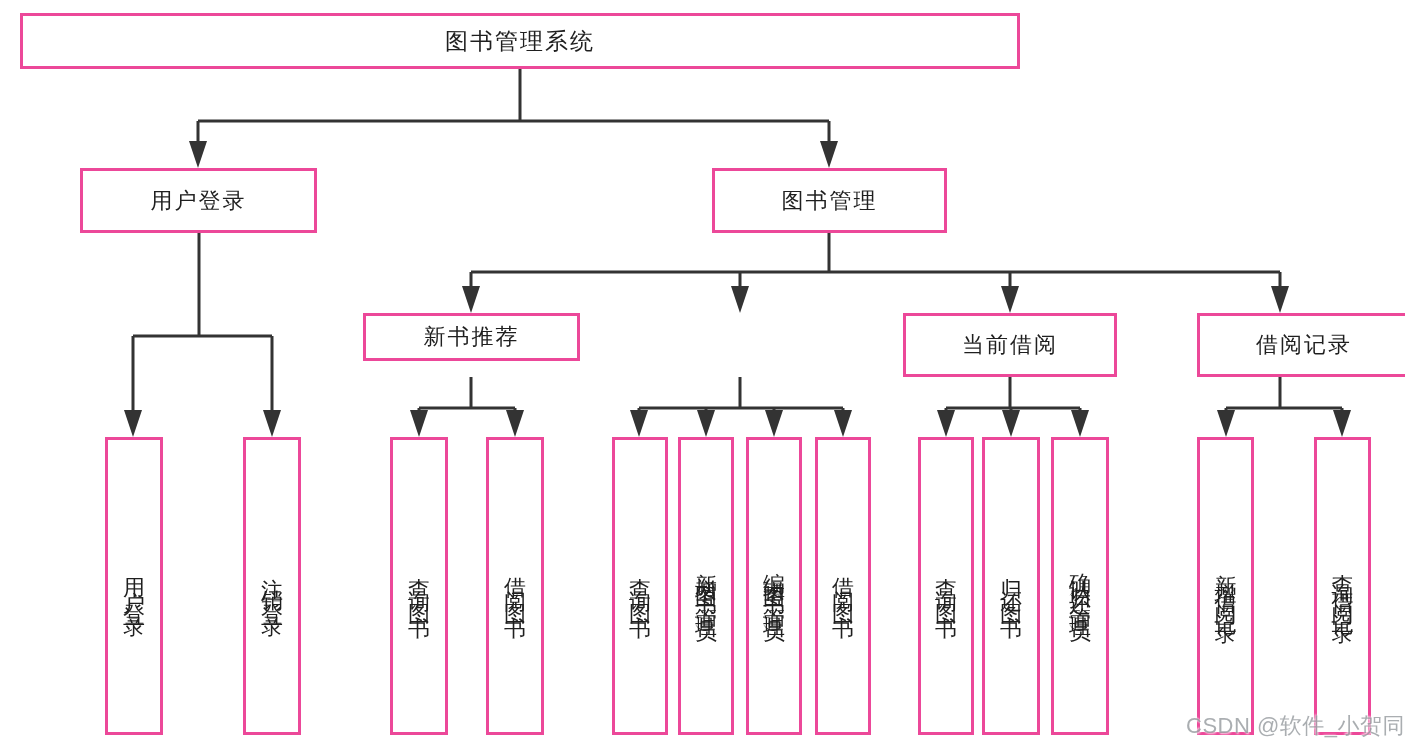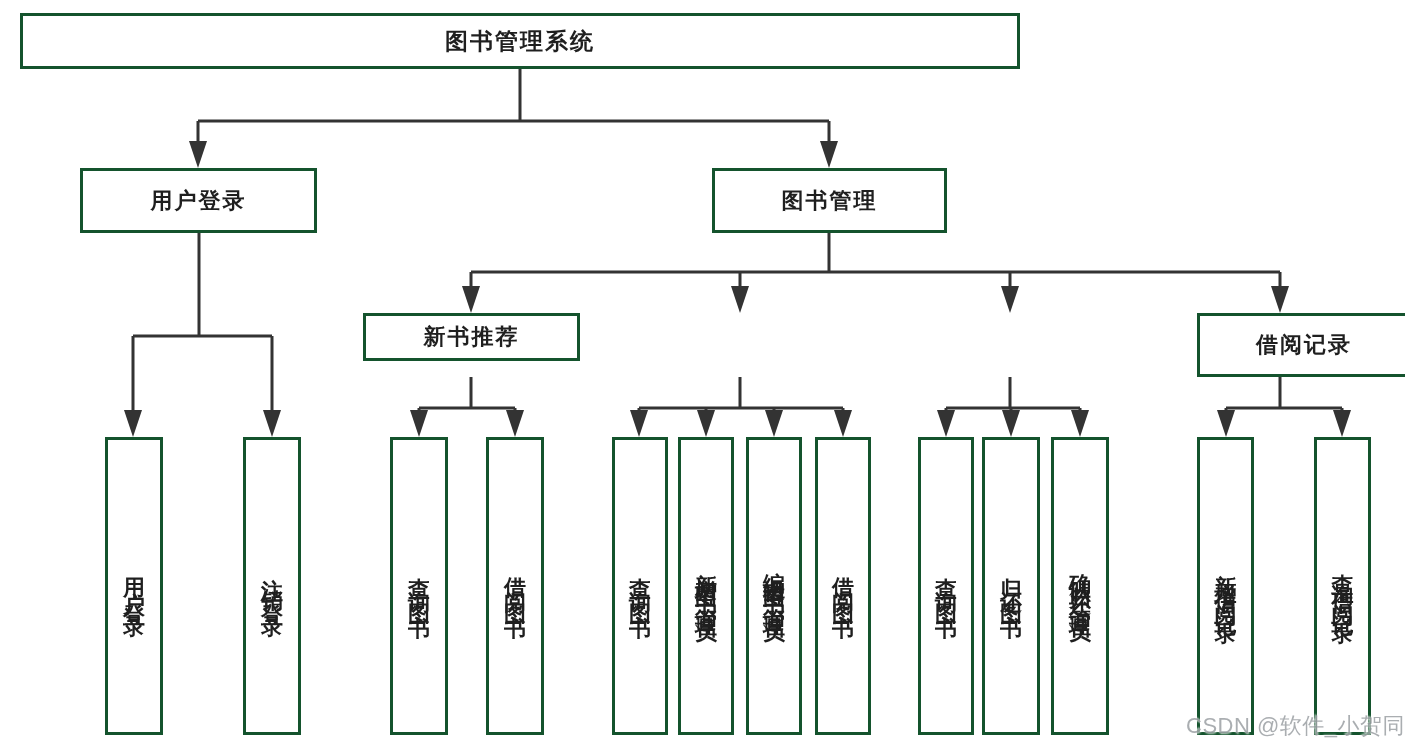--- a/index.html
+++ b/index.html
@@ -2,23 +2,23 @@
 <html><head>
 <meta charset="utf-8">
 <style>
   html,body{margin:0;padding:0;background:#ffffff;}
   .canvas{
     position:relative;width:1405px;height:747px;background:#ffffff;
     font-family:"Liberation Sans","DejaVu Sans",sans-serif;overflow:hidden;
   }
   svg.connectors{position:absolute;left:0;top:0;z-index:1;}
   .node{
-    position:absolute;box-sizing:border-box;border:3px solid #14532d;
+    position:absolute;box-sizing:border-box;border:3px solid #ec4899;
     background:#ffffff;display:flex;align-items:center;justify-content:center;
-    color:#1f1f1f;z-index:2;font-weight:bold;
+    color:#1f1f1f;z-index:2;
   }
   .hlabel{font-size:22px;letter-spacing:2px;white-space:nowrap;}
   .root-label{font-size:23px;letter-spacing:2px;}
   .leaf{
     writing-mode:vertical-rl;text-orientation:mixed;
     font-size:22px;line-height:1;
   }
   .sp4{letter-spacing:13px;}
   .sp6{letter-spacing:10px;}
   .sp9{letter-spacing:7px;}
@@ -97,20 +97,23 @@
   <div class="node n-user-login">
     <span class="hlabel">用户登录</span>
   </div>
   <div class="node n-book-mgmt">
     <span class="hlabel">图书管理</span>
   </div>
 
   <div class="node n-new-books">
     <span class="hlabel">新书推荐</span>
   </div>
+  <div class="node n-current-borrow">
+    <span class="hlabel">当前借阅</span>
+  </div>
   <div class="node n-borrow-records">
     <span class="hlabel">借阅记录</span>
   </div>
 
   <div class="node leaf sp4 n-leaf-login">
     <span>用户登录</span>
   </div>
   <div class="node leaf sp4 n-leaf-logout">
     <span>注销登录</span>
   </div>

